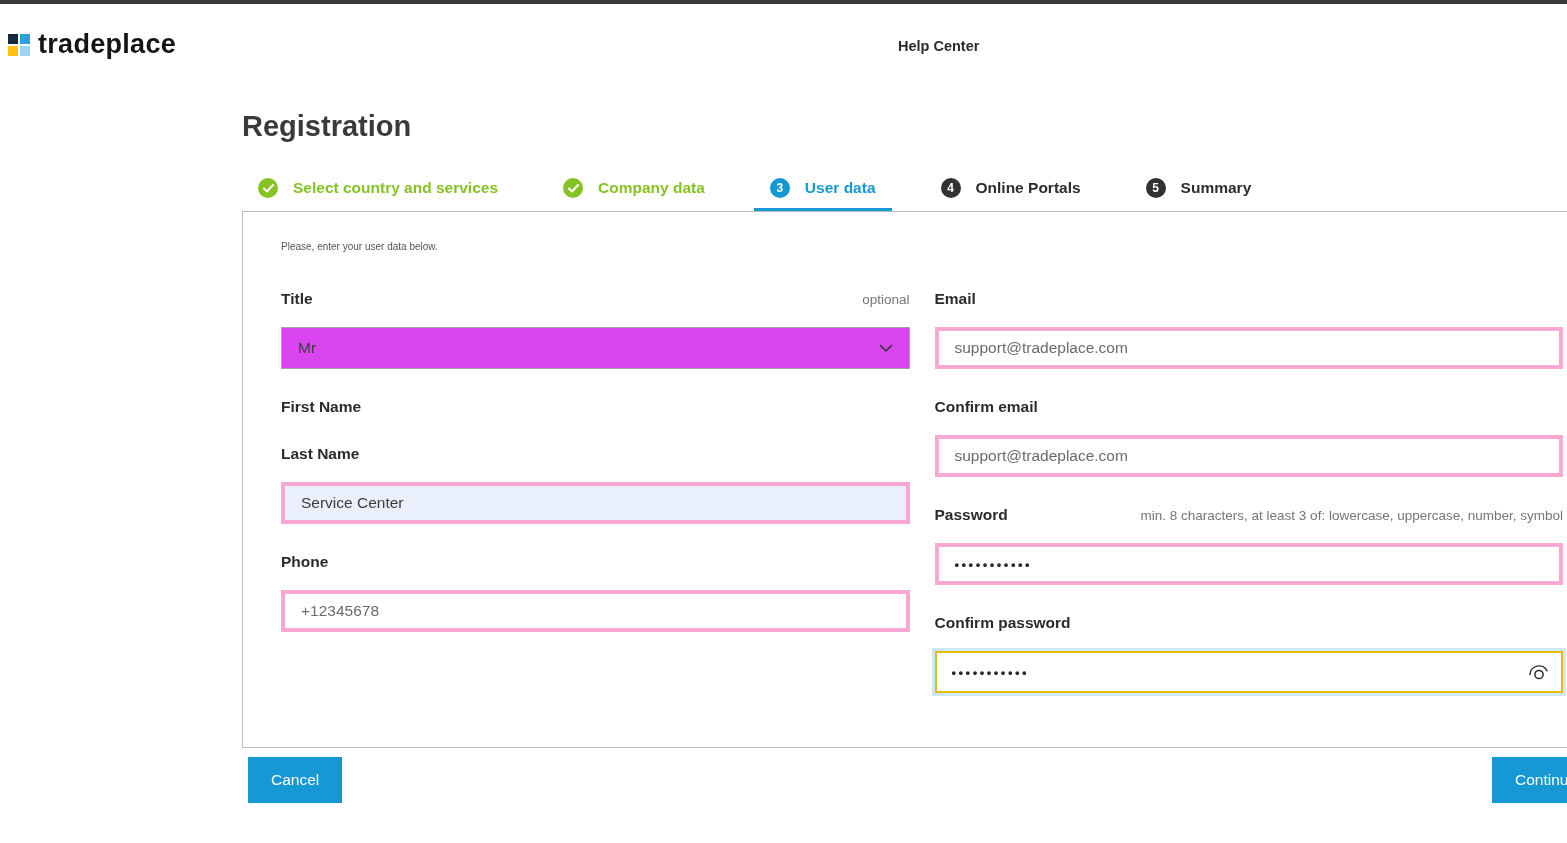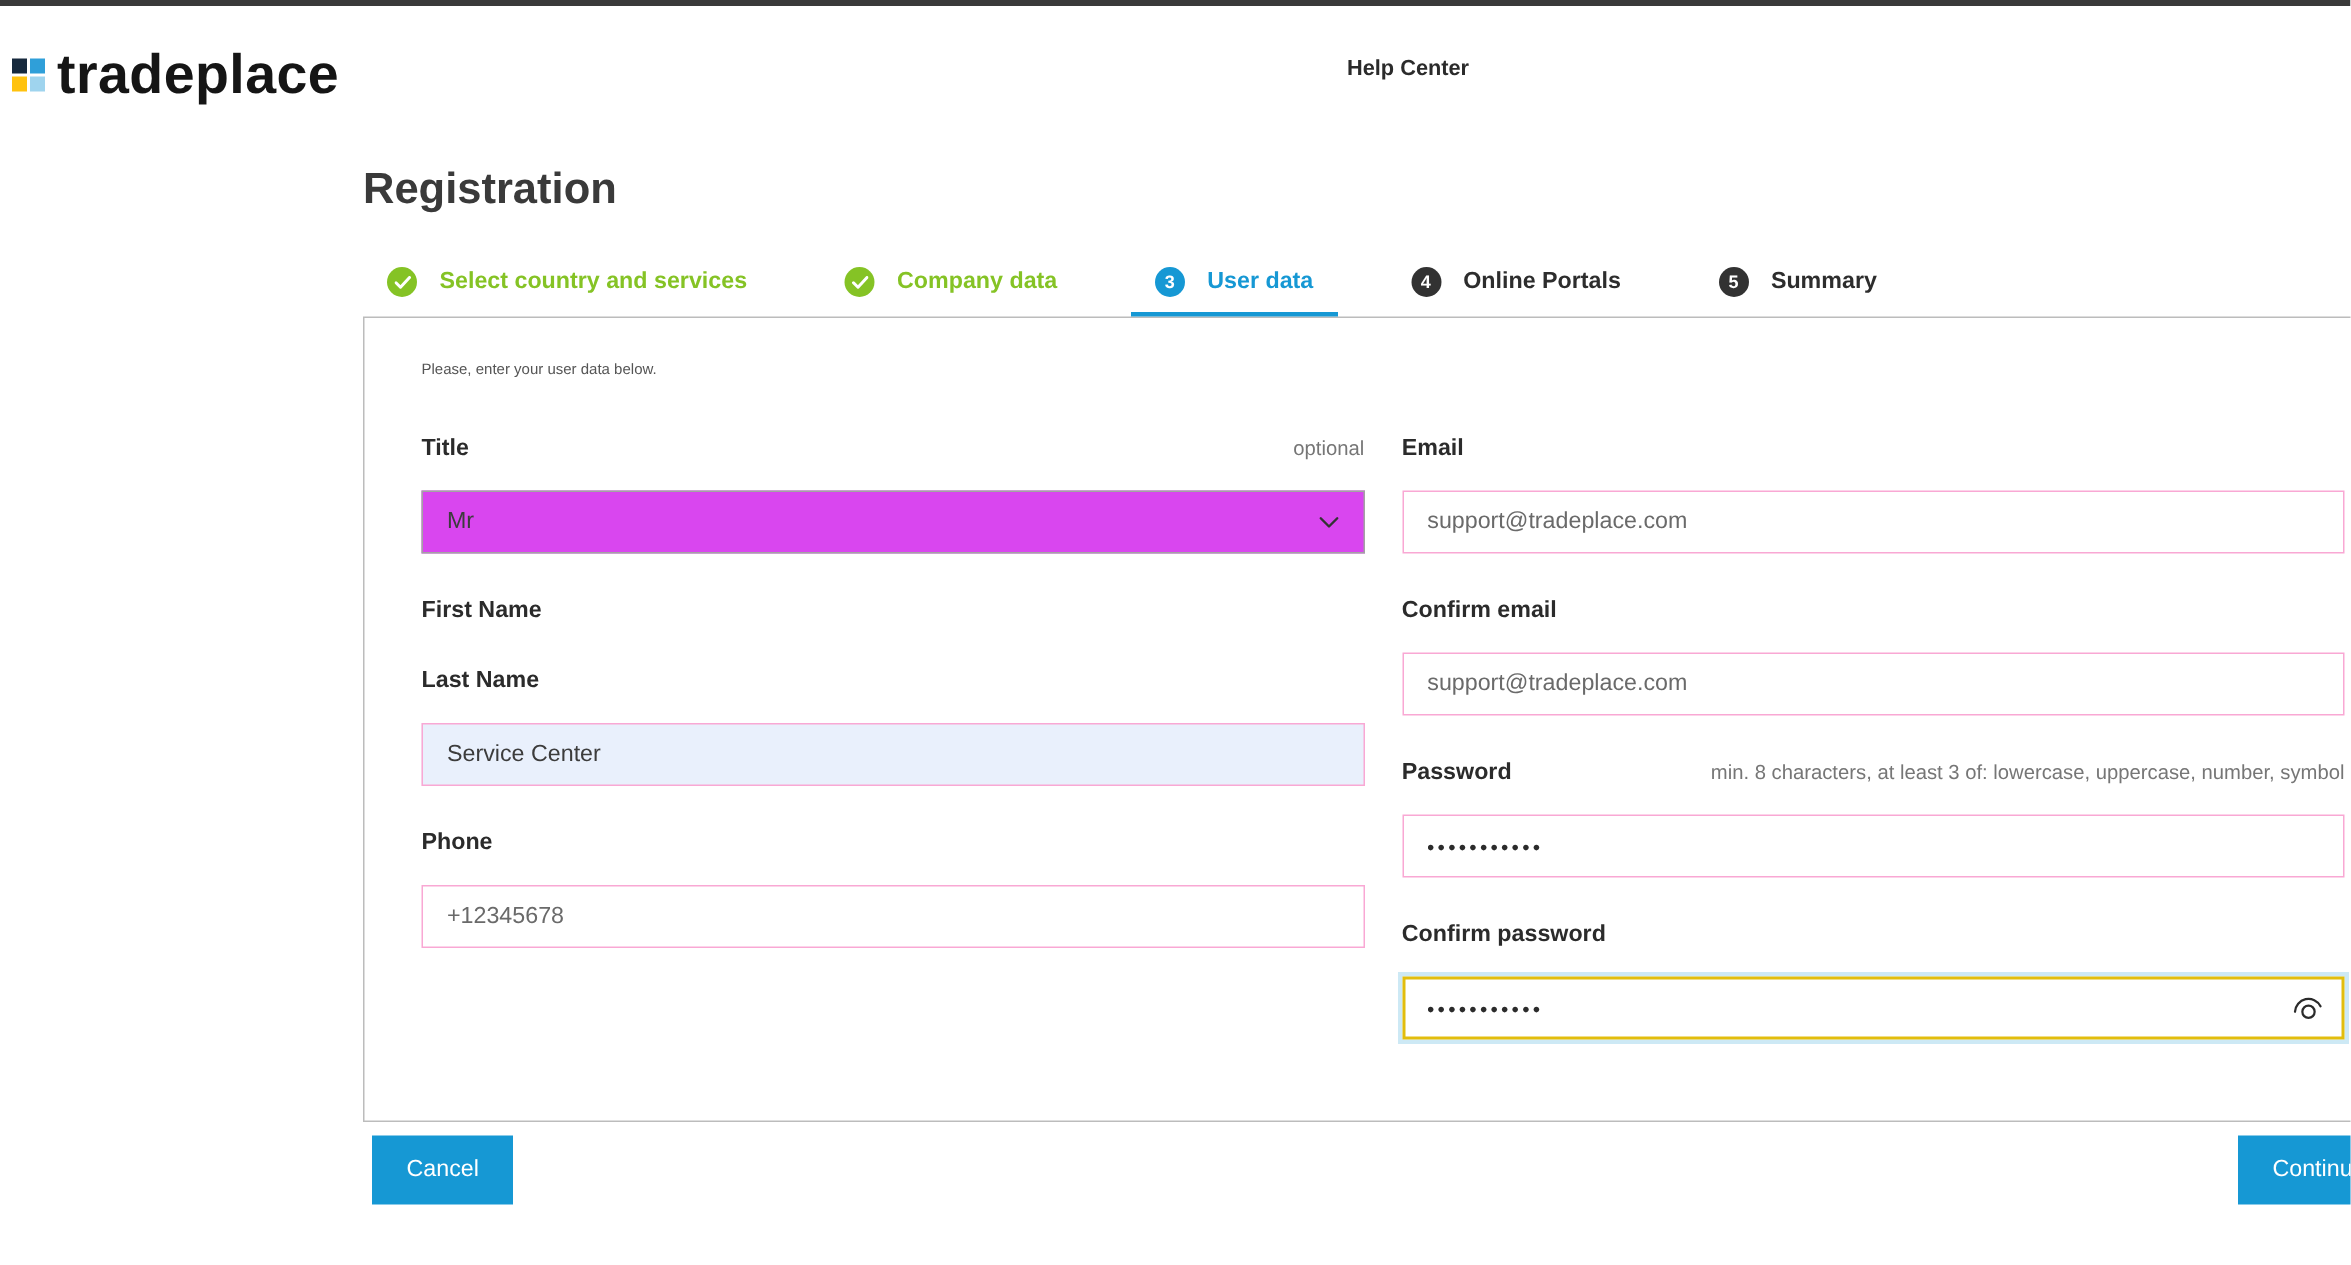--- a/index.html
+++ b/index.html
@@ -16,21 +16,21 @@
 
   
   .header { position:relative; height:82px; }
   .logo { position:absolute; left:8px; top:25px; display:flex; align-items:center; gap:8px; cursor:pointer; }
   .logo-icon { width:22px; height:22px; display:grid; grid-template-columns:1fr 1fr; grid-template-rows:1fr 1fr; gap:2px; }
   .logo-icon span { display:block; }
   .li-1 { background:#16293d; }
   .li-2 { background:#2f9fd9; }
   .li-3 { background:#ffc20e; }
   .li-4 { background:#9fd4ee; }
-  .logo-text { font-size:37px; font-weight:bold; color:#151515; letter-spacing:0.3px; }
+  .logo-text { font-size:27px; font-weight:bold; color:#151515; letter-spacing:0.3px; }
   .help-center { position:absolute; left:898px; top:34px; font-size:14.5px; font-weight:bold; color:#2b2b2b; cursor:pointer; }
 
   
   .container { margin-left:242px; width:1358px; }
   .page-title { font-size:29px; font-weight:bold; color:#3a3a3a; margin:24px 0 22px 0; }
 
   
   .tabs { display:flex; gap:33px; align-items:stretch; height:46px; }
   .tab { display:flex; align-items:center; gap:15px; padding:0 16px; position:relative; cursor:pointer; white-space:nowrap; }
   .tab .circle {
@@ -49,21 +49,21 @@
   
   .panel { border:1px solid #bcbcbc; background:#fff; padding:29px 36px 20px 38px; min-height:537px; }
   .intro { color:#555555; font-size:10px; margin:0 0 38px 0; }
   .grid { display:grid; grid-template-columns:1fr 1fr; column-gap:25px; }
   .field { margin-bottom:29px; }
   .label-row { display:flex; justify-content:space-between; align-items:baseline; margin-bottom:19px; height:18px; }
   .field-label { font-size:15.5px; font-weight:bold; color:#2b2b2b; }
   .side-note { font-size:13.5px; color:#767676; }
   .tp-input {
     width:100%; height:42px;
-    border:1px solid #f9a8d4; background:#fff;
+    border:4px solid #f9a8d4; background:#fff;
     font-family:inherit; font-size:15.5px; color:#3c3c3c;
     padding:12px 16px; outline:none;
   }
   .tp-input.autofill { background:#e9f0fc; }
   .tp-input.gray-text { color:#6a6a6a; }
   .tp-input.dots { font-size:13px; font-weight:bold; letter-spacing:2.5px; color:#2b2b2b; }
   .select-box {
     width:100%; height:42px; border:1px solid #a3a3a3; background:#d946ef;
     display:flex; align-items:center; justify-content:space-between;
     padding:0 16px; font-size:15.5px; color:#3c3c3c; cursor:pointer;

